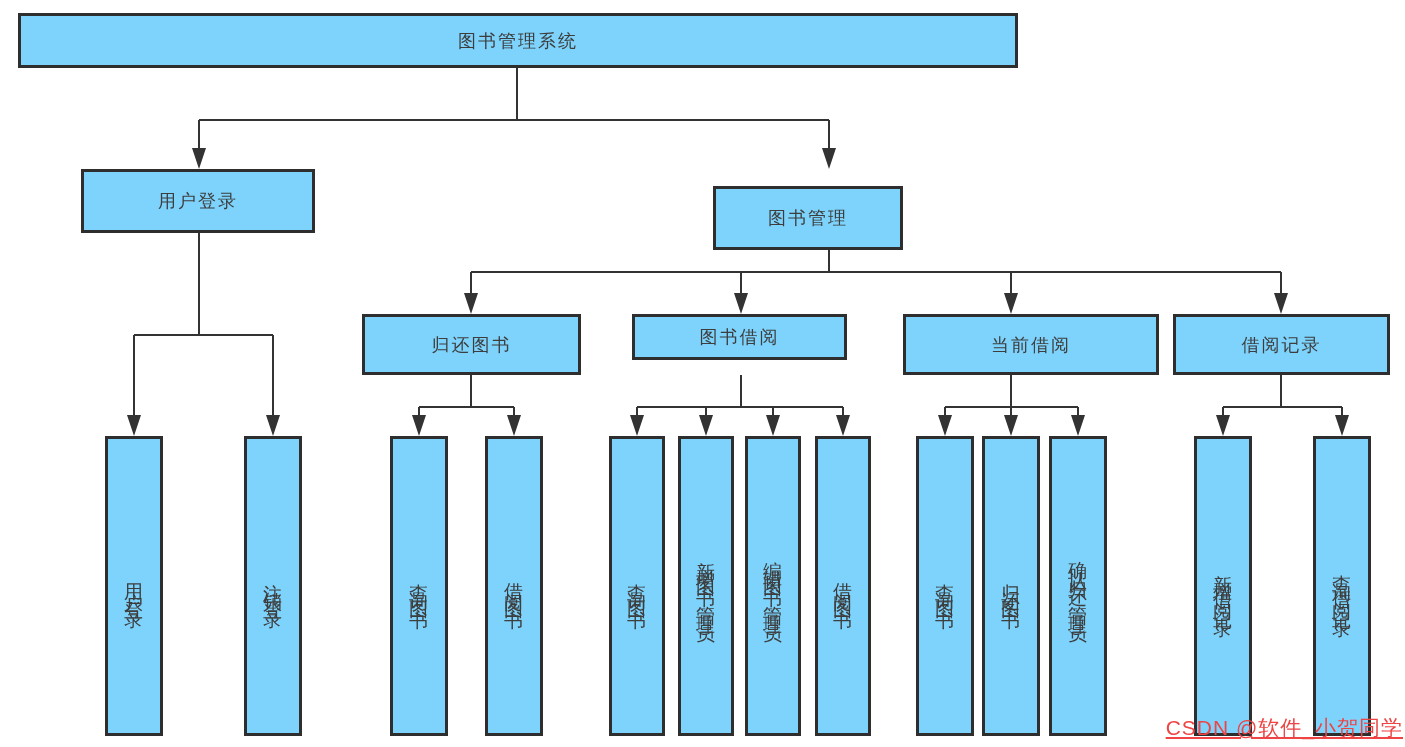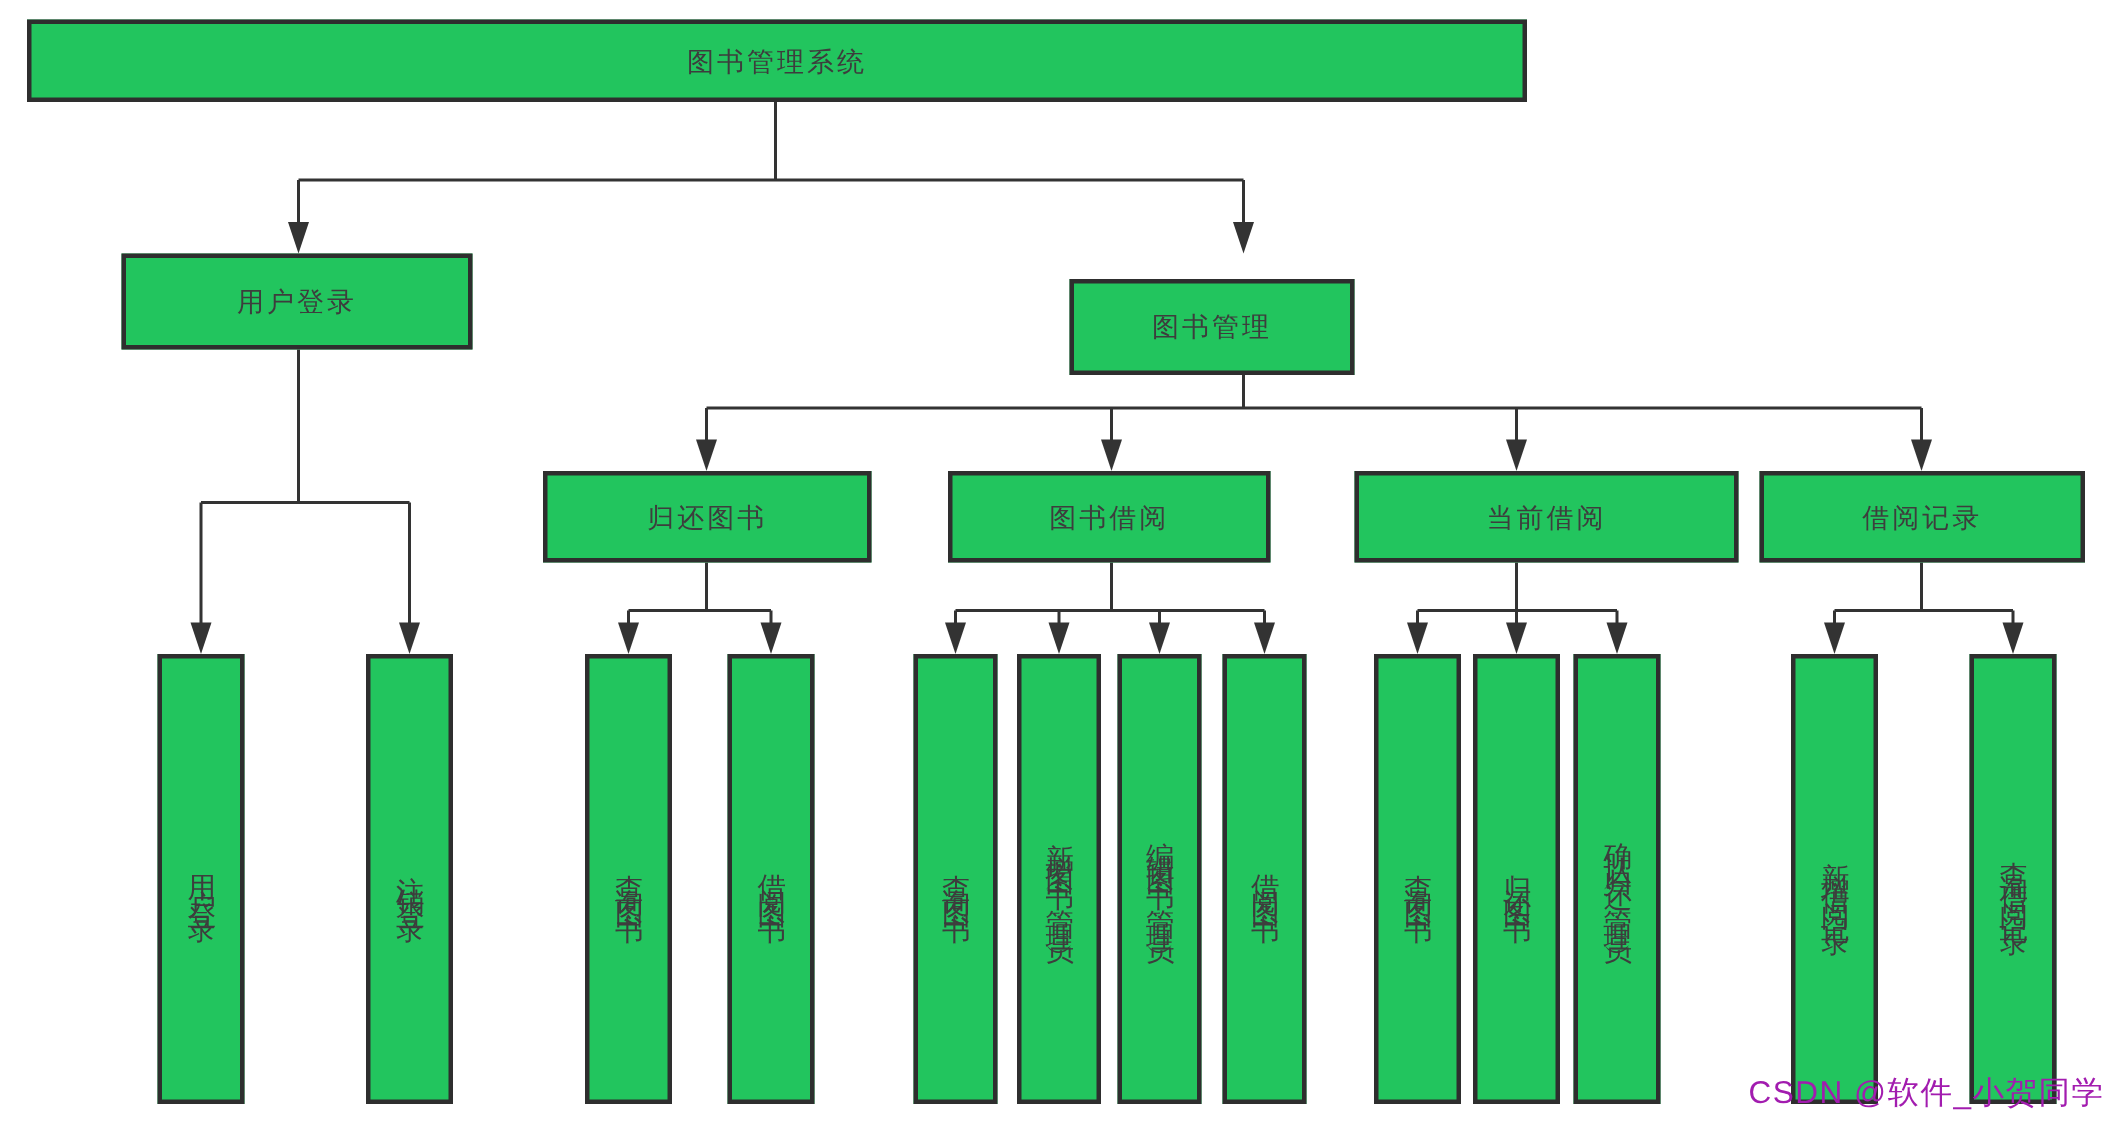--- a/index.html
+++ b/index.html
@@ -8,41 +8,42 @@
     width:1405px;height:747px;
     background:#ffffff;
     font-family:"Liberation Sans","DejaVu Sans",sans-serif;
     overflow:hidden;
   }
   .connector-svg{position:absolute;left:0;top:0;z-index:1;}
   .box{
     position:absolute;
     box-sizing:border-box;
     border:3px solid #2e2e2e;
-    background:#22c55e;
+    background:#7dd3fc;
     display:flex;align-items:center;justify-content:center;
     color:#3d3d3d;
     z-index:2;
   }
   .h-box{font-size:18px;letter-spacing:2px;white-space:nowrap;}
   .leaf span{
     writing-mode:vertical-rl;
     font-size:19px;
     letter-spacing:9px;
     line-height:1;
     color:#3d3d3d;
   }
   .watermark{
     position:absolute;
     right:2px;top:714px;
     font-size:21px;
     letter-spacing:1px;
-    color:#a21caf;
+    color:#ef4444;
     z-index:3;
     white-space:nowrap;
+    text-decoration:underline;
   }
 </style>
 </head>
 <body>
 
 <div class="stage">
 
   <svg class="connector-svg" width="1405" height="747" viewBox="0 0 1405 747">
     <g stroke="#333333" stroke-width="2" fill="none">
       <path d="M517 68 V120 M199 120 H829 M199 120 V150 M829 120 V150"></path>
@@ -75,21 +76,21 @@
       <polygon points="1335,415 1349,415 1342,436"></polygon>
     </g>
   </svg>
 
   <div class="box h-box" style="left:18px;top:13px;width:1000px;height:55px;">图书管理系统</div>
 
   <div class="box h-box" style="left:81px;top:169px;width:234px;height:64px;">用户登录</div>
   <div class="box h-box" style="left:713px;top:169px;width:190px;height:64px;margin-top:17px;">图书管理</div>
 
   <div class="box h-box" style="left:362px;top:314px;width:219px;height:61px;">归还图书</div>
-  <div class="box h-box" style="left:632px;top:314px;width:215px;height:61px;font-family:Liberation Serif, serif;">图书借阅</div>
+  <div class="box h-box" style="left:632px;top:314px;width:215px;height:46px;font-family:Liberation Serif, serif;">图书借阅</div>
   <div class="box h-box" style="left:903px;top:314px;width:256px;height:61px;">当前借阅</div>
   <div class="box h-box" style="left:1173px;top:314px;width:217px;height:61px;text-align:right;">借阅记录</div>
 
   <div class="box leaf" style="left:105px;top:436px;width:58px;height:300px;">
     <span>用户登录</span>
   </div>
   <div class="box leaf" style="left:244px;top:436px;width:58px;height:300px;">
     <span>注销登录</span>
   </div>
 

